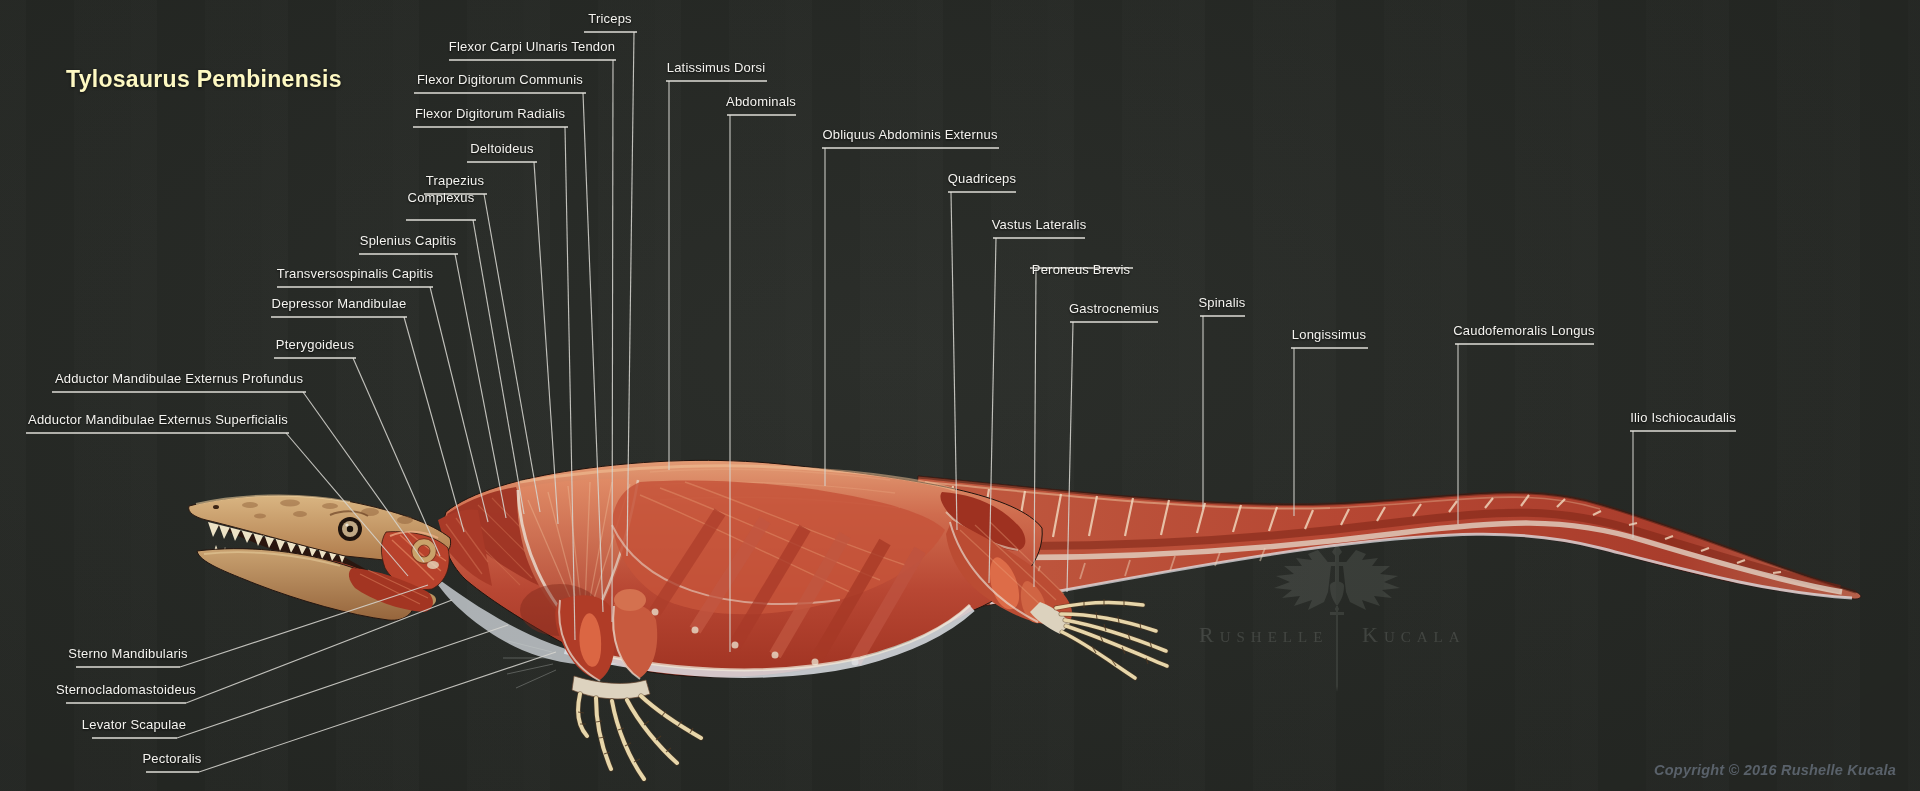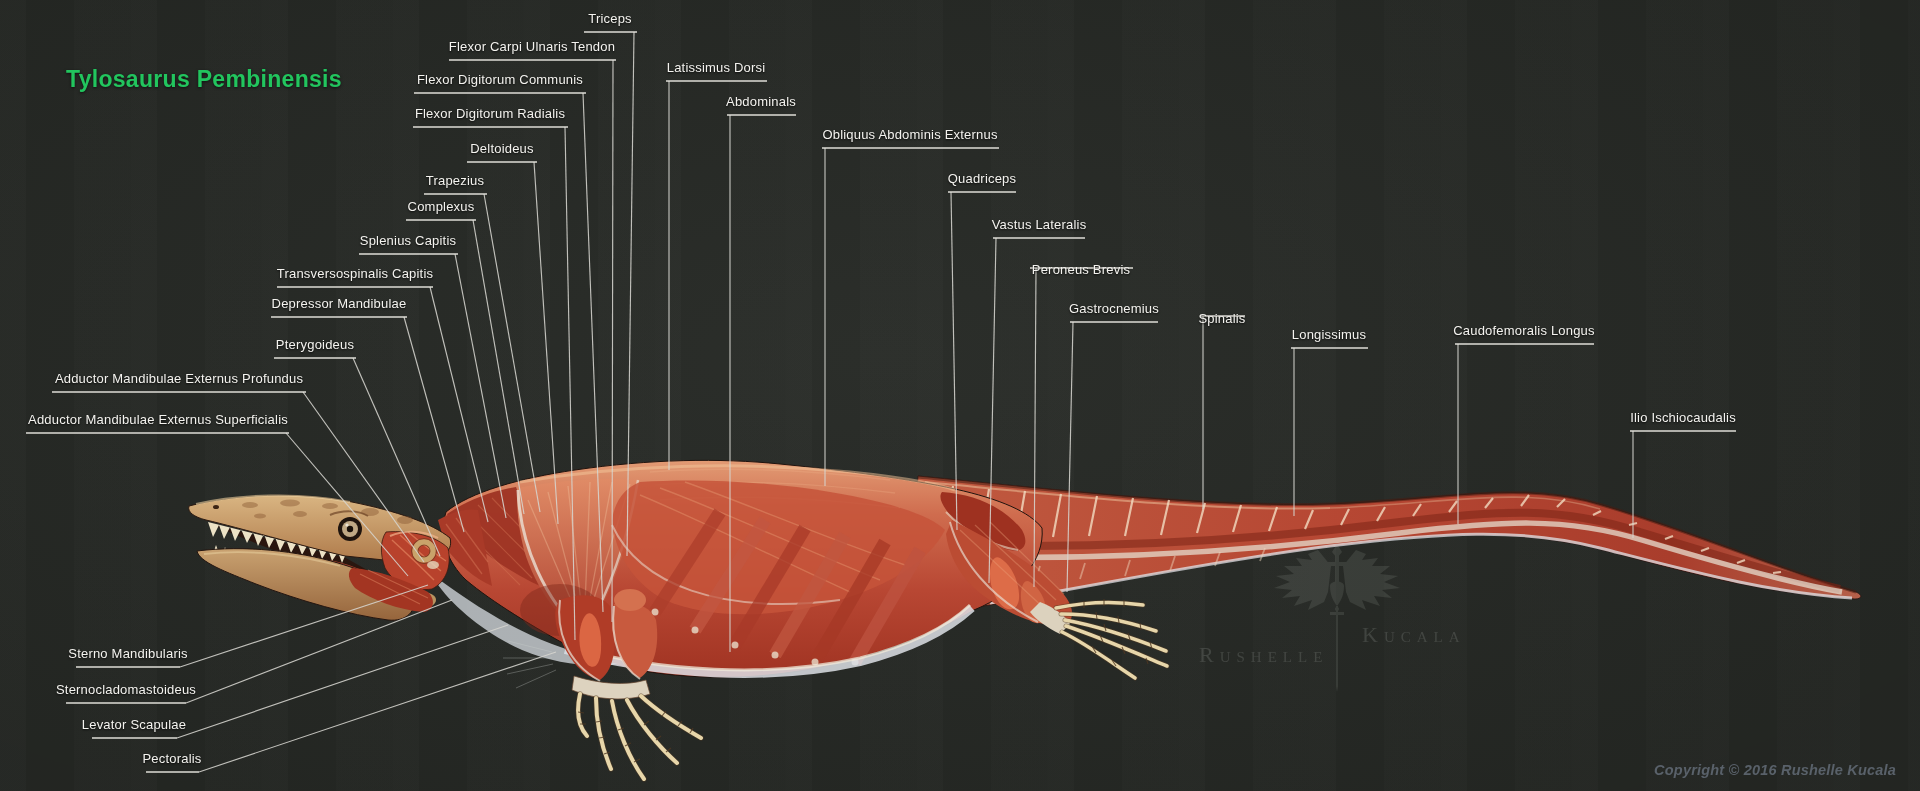--- a/index.html
+++ b/index.html
@@ -19,29 +19,29 @@
   .leader{fill:none;stroke:#d6d5cf;stroke-width:1.15;opacity:.88;}
   .underline{stroke:#e8e7e1;stroke-width:1.7;opacity:.95;}
   .lbl{
     position:absolute;transform:translateX(-50%);
     font-weight:normal;font-size:13px;line-height:15px;letter-spacing:.2px;
     color:#f4f3ef;white-space:nowrap;
     text-shadow:0 1px 2px rgba(0,0,0,.75);
   }
   .title{
     position:absolute;left:66px;top:66px;
-    font-weight:bold;font-size:23px;letter-spacing:.3px;color:#22c55e;
+    font-weight:bold;font-size:23px;letter-spacing:.3px;color:#fef9c3;
     text-shadow:0 1px 3px rgba(0,0,0,.6);
   }
   .wm-text{
     position:absolute;top:622px;
     font-family:"Liberation Serif",serif;font-variant:small-caps;
     font-size:22px;letter-spacing:6px;color:rgba(205,214,204,.16);
   }
-  #wm-left{left:1199px;margin-top:20px;}
+  #wm-left{left:1199px;}
   #wm-right{left:1362px;}
   .copyright{
     position:absolute;right:24px;top:762px;
     font-weight:bold;font-size:14.5px;color:#59616a;letter-spacing:.2px;font-style:italic;
   }
 </style>
 </head>
 <body>
 
 <div class="stage">
@@ -263,35 +263,35 @@
 
   <div class="title">Tylosaurus Pembinensis</div>
 
   <div id="labels">
       <div class="lbl" style="left: 610px; top: 11px;">Triceps</div>
       <div class="lbl" style="left: 532px; top: 39px;">Flexor Carpi Ulnaris Tendon</div>
       <div class="lbl" style="left: 500px; top: 72px;">Flexor Digitorum Communis</div>
       <div class="lbl" style="left: 490px; top: 106px;">Flexor Digitorum Radialis</div>
       <div class="lbl" style="left: 502px; top: 141px;">Deltoideus</div>
       <div class="lbl" style="left: 455px; top: 173px;">Trapezius</div>
-      <div class="lbl" style="left: 441px; top: 199px;">Complexus</div>
+      <div class="lbl" style="left: 441px; top: 190px;">Complexus</div>
       <div class="lbl" style="left: 408px; top: 233px;">Splenius Capitis</div>
       <div class="lbl" style="left: 355px; top: 266px;">Transversospinalis Capitis</div>
       <div class="lbl" style="left: 339px; top: 296px;">Depressor Mandibulae</div>
       <div class="lbl" style="left: 315px; top: 337px;">Pterygoideus</div>
       <div class="lbl" style="left: 179px; top: 371px;">Adductor Mandibulae Externus Profundus</div>
       <div class="lbl" style="left: 158px; top: 412px;">Adductor Mandibulae Externus Superficialis</div>
       <div class="lbl" style="left: 716px; top: 60px;">Latissimus Dorsi</div>
       <div class="lbl" style="left: 761px; top: 94px;">Abdominals</div>
       <div class="lbl" style="left: 910px; top: 127px;">Obliquus Abdominis Externus</div>
       <div class="lbl" style="left: 982px; top: 171px;">Quadriceps</div>
       <div class="lbl" style="left: 1039px; top: 217px;">Vastus Lateralis</div>
       <div class="lbl" style="left: 1081px; top: 262px;">Peroneus Brevis</div>
       <div class="lbl" style="left: 1114px; top: 301px;">Gastrocnemius</div>
-      <div class="lbl" style="left: 1222px; top: 295px; margin-top: 16px;">Spinalis</div>
+      <div class="lbl" style="left: 1222px; top: 295px;">Spinalis</div>
       <div class="lbl" style="left: 1329px; top: 327px;">Longissimus</div>
       <div class="lbl" style="left: 1524px; top: 323px;">Caudofemoralis Longus</div>
       <div class="lbl" style="left: 1683px; top: 410px;">Ilio Ischiocaudalis</div>
       <div class="lbl" style="left: 128px; top: 646px;">Sterno Mandibularis</div>
       <div class="lbl" style="left: 126px; top: 682px;">Sternocladomastoideus</div>
       <div class="lbl" style="left: 134px; top: 717px;">Levator Scapulae</div>
       <div class="lbl" style="left: 172px; top: 751px;">Pectoralis</div>
     </div>
 
   <div id="wm-left" class="wm-text">Rushelle</div>

